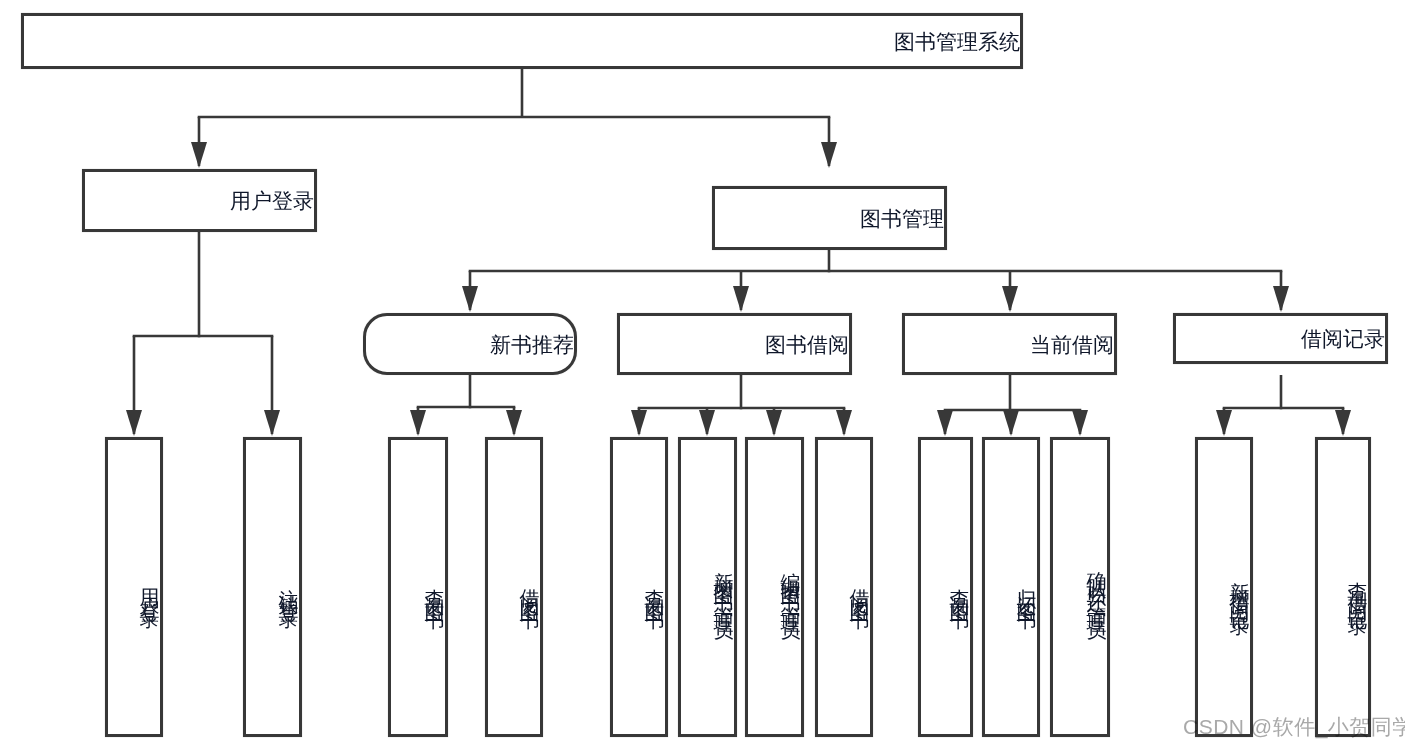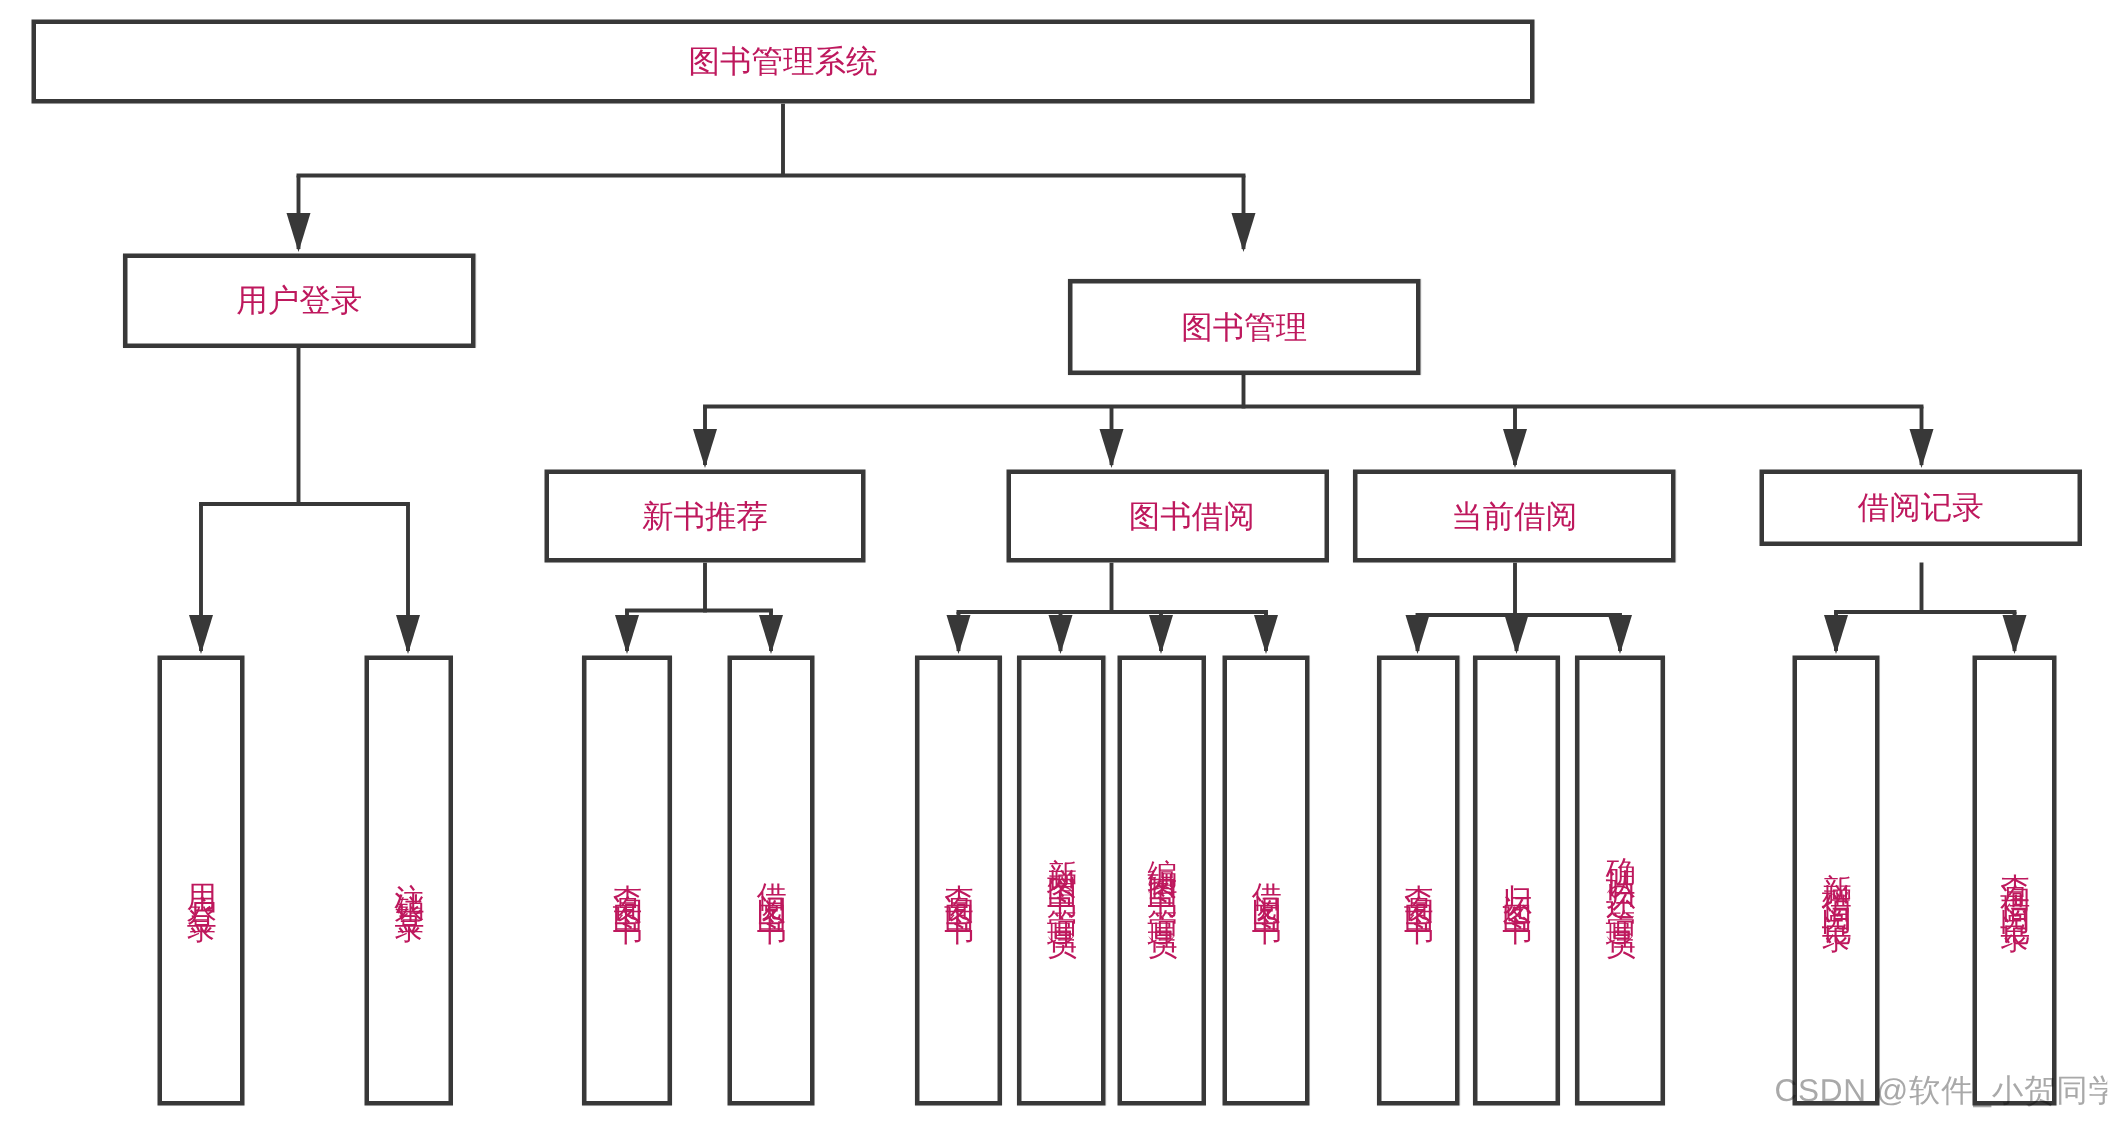--- a/index.html
+++ b/index.html
@@ -22,22 +22,22 @@
     height: 747px;
     pointer-events: none;
   }
   .node {
     position: absolute;
     box-sizing: border-box;
     border: 3px solid #383838;
     background: #ffffff;
     display: flex;
     align-items: center;
-    justify-content: center;
-    color: #be185d;
+    justify-content: flex-end;
+    color: #0f172a;
     font-size: 21px;
     line-height: 1;
     white-space: nowrap;
     box-shadow: 0 0 1px rgba(0,0,0,0.25);
   }
   .node.leaf {
     font-size: 20px;
   }
   .vtext {
     writing-mode: vertical-rl;
@@ -128,24 +128,24 @@
     <span>图书管理系统</span>
   </div>
 
   <div class="node" style="left:82px; top:169px; width:235px; height:63px;">
     <span>用户登录</span>
   </div>
   <div class="node" style="left:712px; top:169px; width:235px; height:64px;margin-top:17px;">
     <span>图书管理</span>
   </div>
 
-  <div class="node" style="left:363px; top:313px; width:214px; height:62px;">
+  <div class="node" style="left:363px; top:313px; width:214px; height:62px;border-radius:24px;">
     <span>新书推荐</span>
   </div>
-  <div class="node" style="left:671px; top:313px; width:215px; height:62px;padding-left:32px;">
+  <div class="node" style="left:617px; top:313px; width:235px; height:62px;padding-left:32px;">
     <span>图书借阅</span>
   </div>
   <div class="node" style="left:902px; top:313px; width:215px; height:62px;">
     <span>当前借阅</span>
   </div>
   <div class="node" style="left:1173px; top:313px; width:215px; height:51px;">
     <span>借阅记录</span>
   </div>
 
   <div class="node leaf" style="left:105px; top:437px; width:58px; height:300px;">

